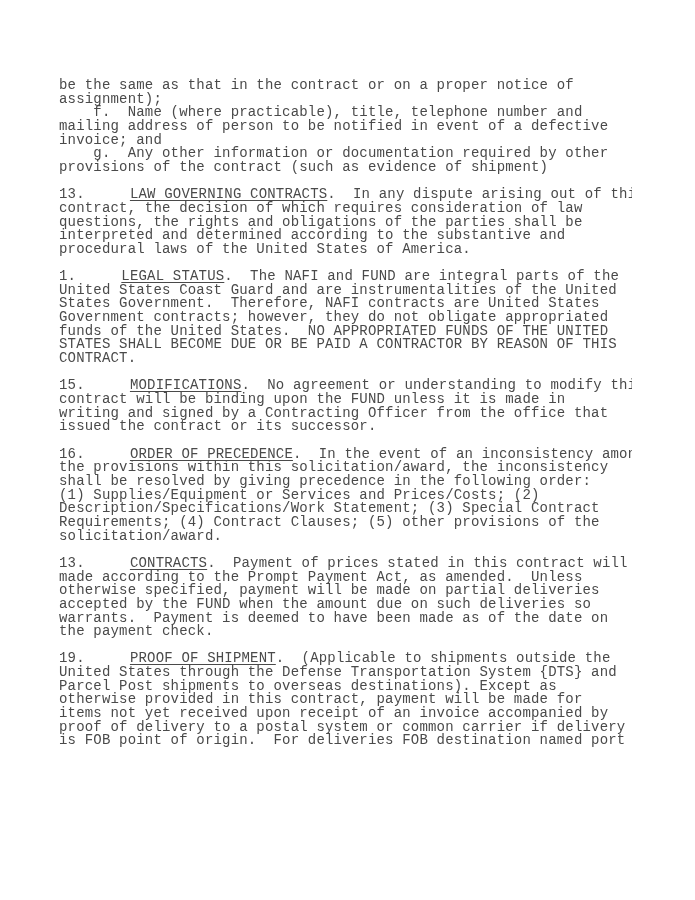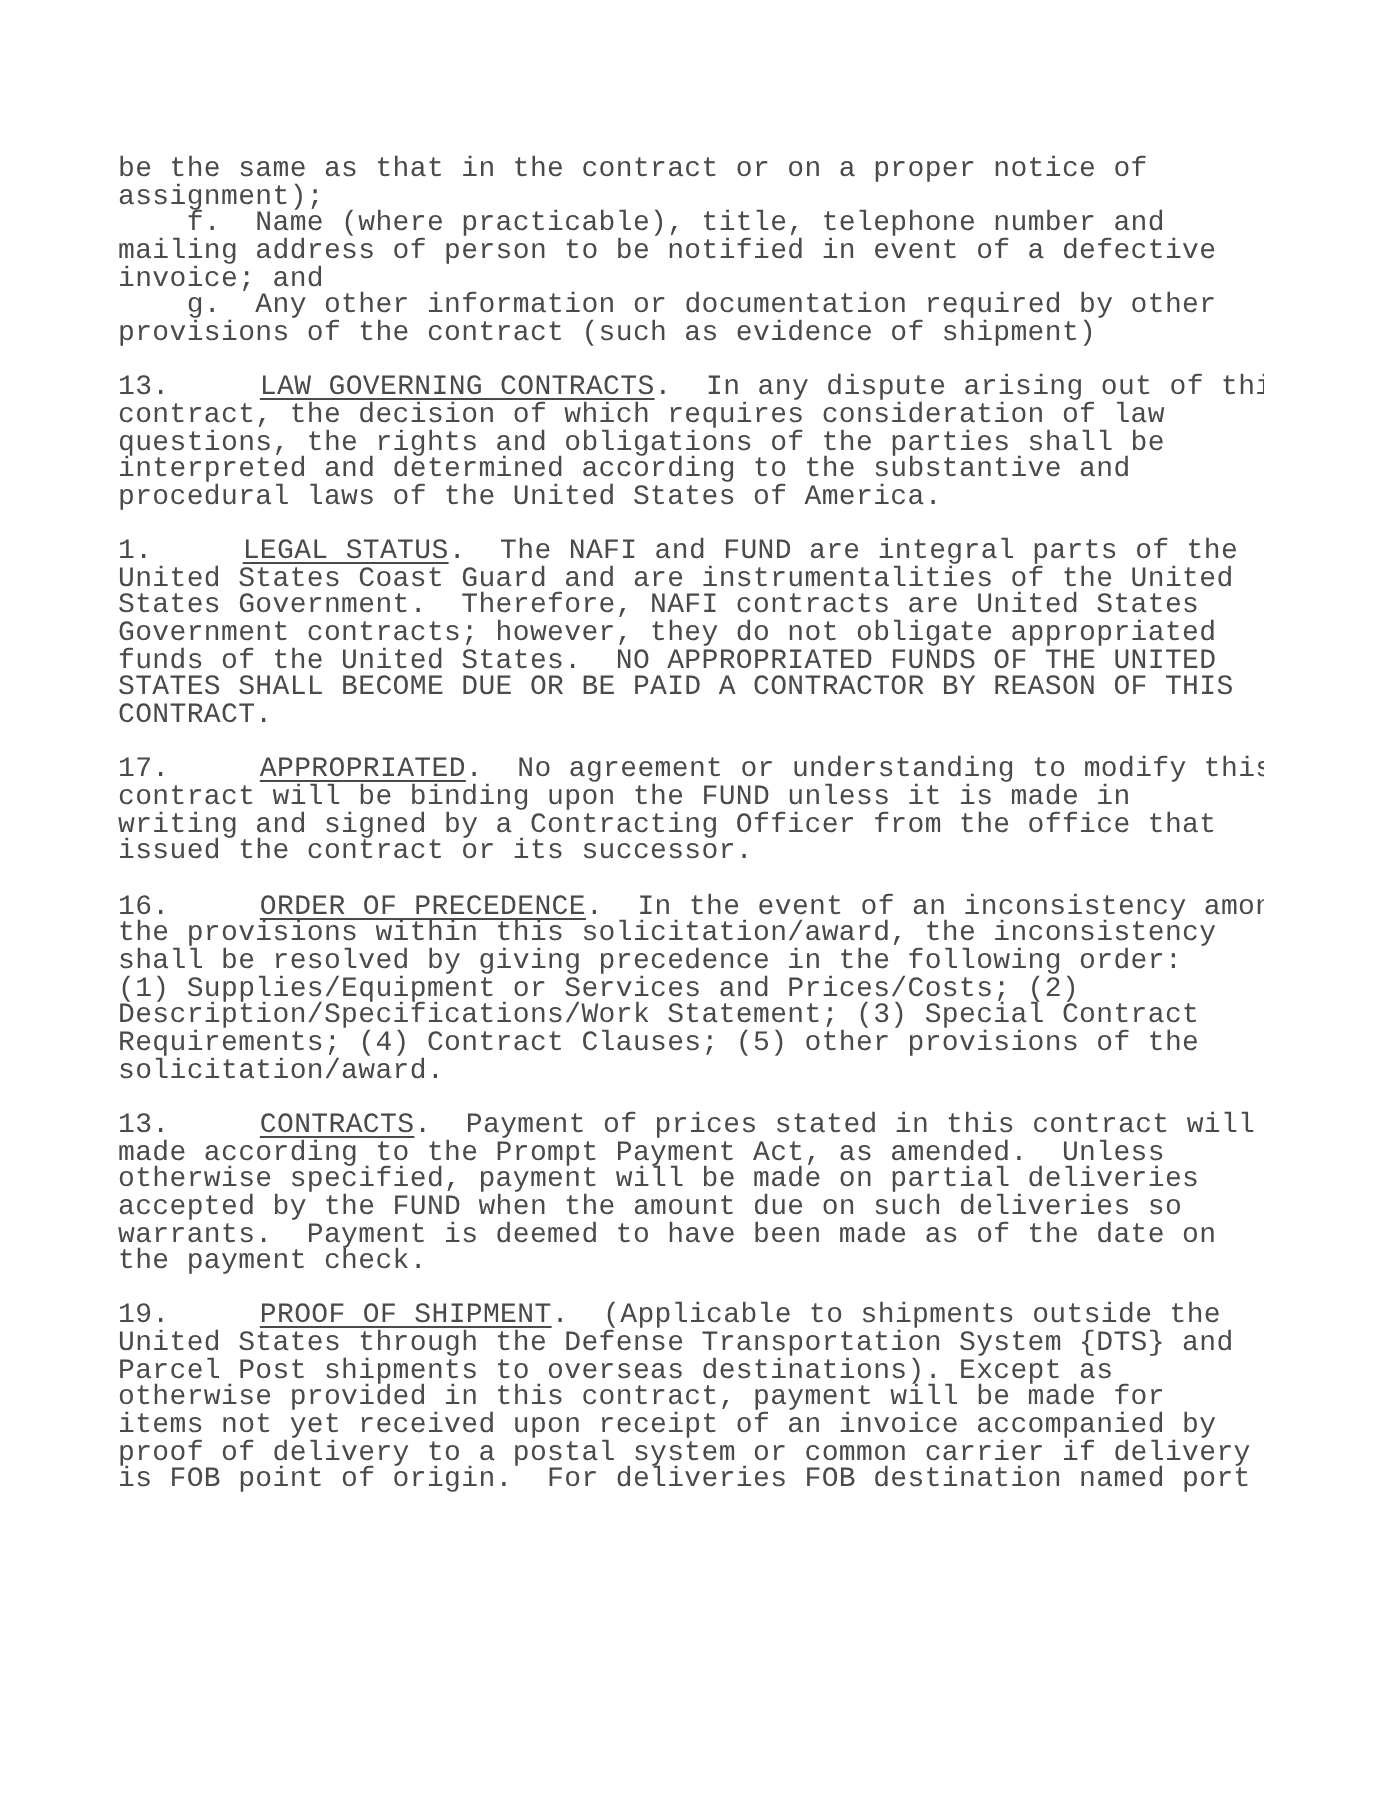--- a/index.html
+++ b/index.html
@@ -59,21 +59,21 @@
 questions, the rights and obligations of the parties shall be
 interpreted and determined according to the substantive and
 procedural laws of the United States of America.</span></p>
     <p class="para"><span>1.  </span><span class="u">LEGAL STATUS</span><span>.  The NAFI and FUND are integral parts of the
 United States Coast Guard and are instrumentalities of the United
 States Government.  Therefore, NAFI contracts are United States
 Government contracts; however, they do not obligate appropriated
 funds of the United States.  NO APPROPRIATED FUNDS OF THE UNITED
 STATES SHALL BECOME DUE OR BE PAID A CONTRACTOR BY REASON OF THIS
 CONTRACT.</span></p>
-    <p class="para"><span>17.  </span><span class="u">APPROPRIATED</span><span>.  No agreement or understanding to modify this
+    <p class="para"><span>15.  </span><span class="u">MODIFICATIONS</span><span>.  No agreement or understanding to modify this
 contract will be binding upon the FUND unless it is made in
 writing and signed by a Contracting Officer from the office that
 issued the contract or its successor.</span></p>
     <p class="para"><span>16.  </span><span class="u">ORDER OF PRECEDENCE</span><span>.  In the event of an inconsistency among
 the provisions within this solicitation/award, the inconsistency
 shall be resolved by giving precedence in the following order:
 (1) Supplies/Equipment or Services and Prices/Costs; (2)
 Description/Specifications/Work Statement; (3) Special Contract
 Requirements; (4) Contract Clauses; (5) other provisions of the
 solicitation/award.</span></p>

